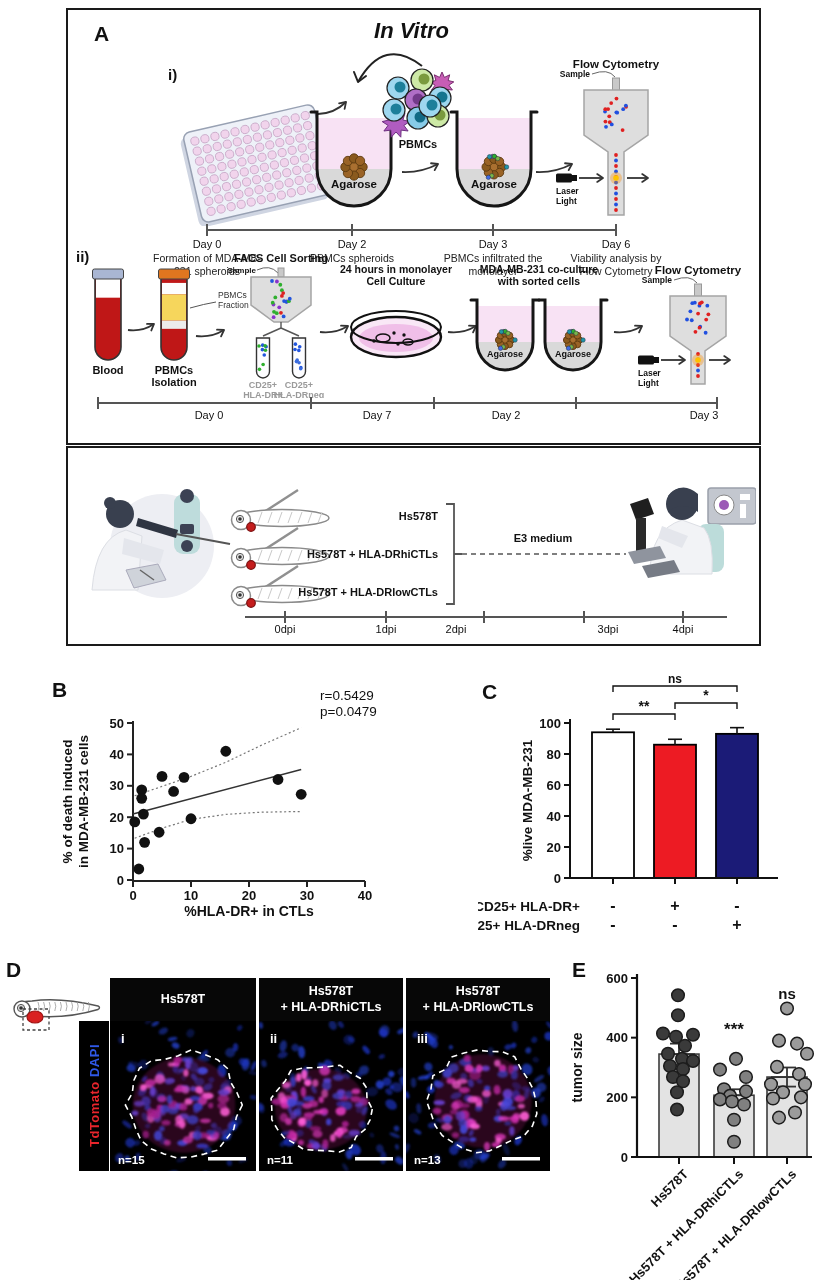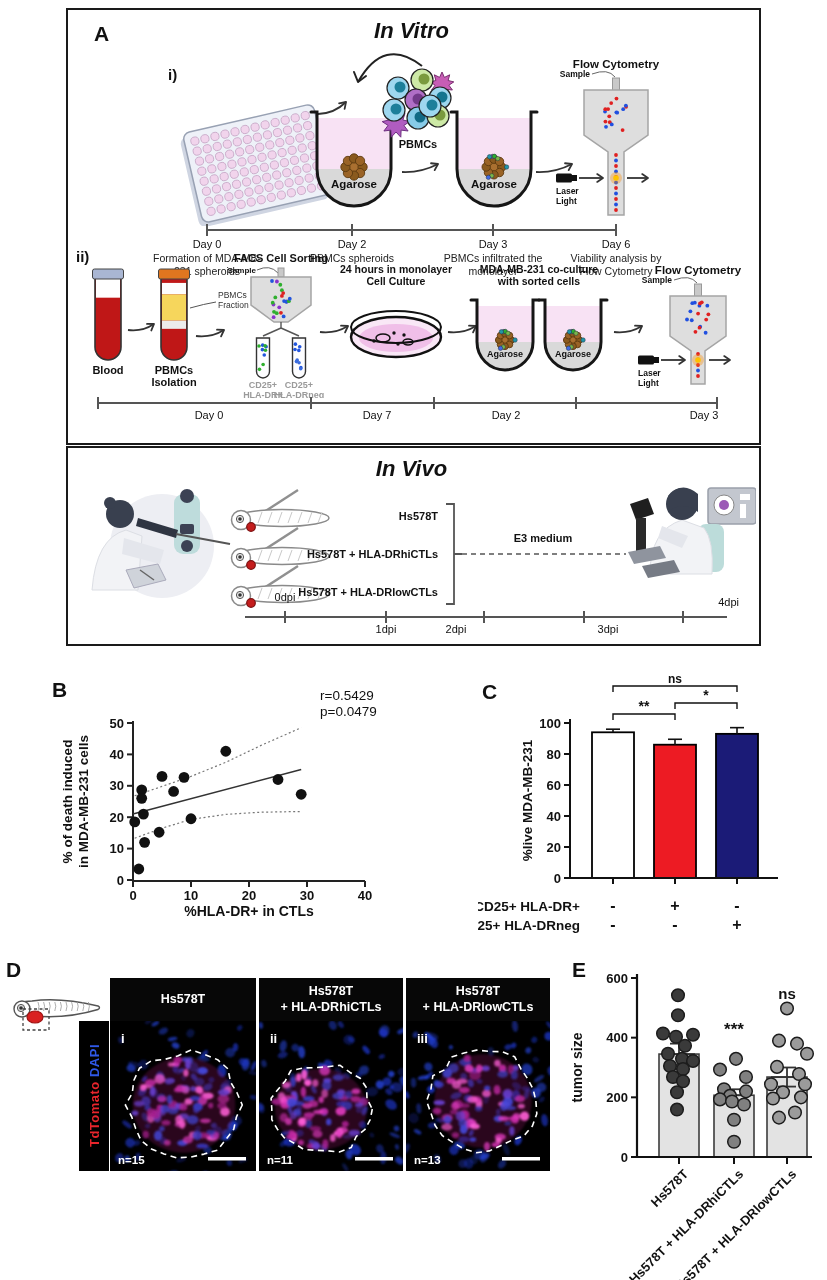--- a/index.html
+++ b/index.html
@@ -445,21 +445,20 @@
       </div>
       <div class="tl-label" style="left: 506px; top: 409px; width: 112px;">
         <div class="tl-day">Day 2</div>
       </div>
       <div class="tl-label" style="left: 704px; top: 409px; width: 112px;">
         <div class="tl-day">Day 3</div>
       </div>
     </div>
 
   <div class="boxframe" style="left:66px;top:446px;width:691px;height:196px;"></div>
-  <div class="box-title" style="left:66px;top:456px;width:691px;">In Vivo</div>
   <svg class="abs" id="svg-vivo" style="left:66px;top:470px;" width="690" height="138" viewBox="0 0 690 138">
       <g transform="translate(14,2)">
         <circle cx="82" cy="74" r="52" fill="#edeef3"></circle>
         <rect x="94" y="22" width="26" height="60" rx="9" fill="#bedcdc"></rect>
         <circle cx="107" cy="24" r="7" fill="#3c4254"></circle>
         <rect x="100" y="52" width="14" height="10" rx="2" fill="#3c4254"></rect>
         <circle cx="107" cy="74" r="6" fill="#3c4254"></circle>
         <path d="M58,46 L98,58 L96,66 L56,54 Z" fill="#2f3542"></path>
         <line x1="96" y1="62" x2="150" y2="72" stroke="#555" stroke-width="2"></line>
         <path d="M12,118 Q16,66 46,58 L62,64 L58,118 Z" fill="#f2f3f6" stroke="#dcdee4" stroke-width="1"></path>
@@ -531,33 +530,33 @@
         <path d="M40,48 L66,58 L60,70 L36,60 Z" fill="#e4e6ec"></path>
       </g>
     </svg>
   <div class="abs" id="tl-vivo" style="left:0;top:0;">
       <div class="tl-line" style="left: 245px; top: 616px; width: 482px;"></div>
       <div class="tl-tick" style="left: 284px; top: 611px; height: 12px;"></div>
       <div class="tl-tick" style="left: 385px; top: 611px; height: 12px;"></div>
       <div class="tl-tick" style="left: 483px; top: 611px; height: 12px;"></div>
       <div class="tl-tick" style="left: 583px; top: 611px; height: 12px;"></div>
       <div class="tl-tick" style="left: 682px; top: 611px; height: 12px;"></div>
-      <div class="tl-label" style="left: 285px; top: 591px; width: 112px;">
+      <div class="tl-label" style="left: 285px; top: 623px; width: 112px;">
         <div class="tl-day">0dpi</div>
       </div>
       <div class="tl-label" style="left: 386px; top: 623px; width: 112px;">
         <div class="tl-day">1dpi</div>
       </div>
       <div class="tl-label" style="left: 456px; top: 623px; width: 112px;">
         <div class="tl-day">2dpi</div>
       </div>
       <div class="tl-label" style="left: 608px; top: 623px; width: 112px;">
         <div class="tl-day">3dpi</div>
       </div>
-      <div class="tl-label" style="left: 683px; top: 596px; width: 112px; text-align: right;">
+      <div class="tl-label" style="left: 683px; top: 623px; width: 112px;">
         <div class="tl-day">4dpi</div>
       </div>
     </div>
 
   <div class="panel-letter abs" style="left:52px;top:678px;">B</div>
   <svg class="abs" id="svg-b" style="left:48px;top:678px;" width="352" height="255" viewBox="0 0 352 255">
       <line x1="85" y1="203" x2="317" y2="203" stroke="#222" stroke-width="2"></line>
       <line x1="85" y1="203" x2="85" y2="43" stroke="#222" stroke-width="2"></line>
       <line x1="85" y1="203" x2="85" y2="209" stroke="#222" stroke-width="2"></line>
       <text x="85" y="222" font-size="13" text-anchor="middle" font-weight="bold" fill="#111">0</text>

